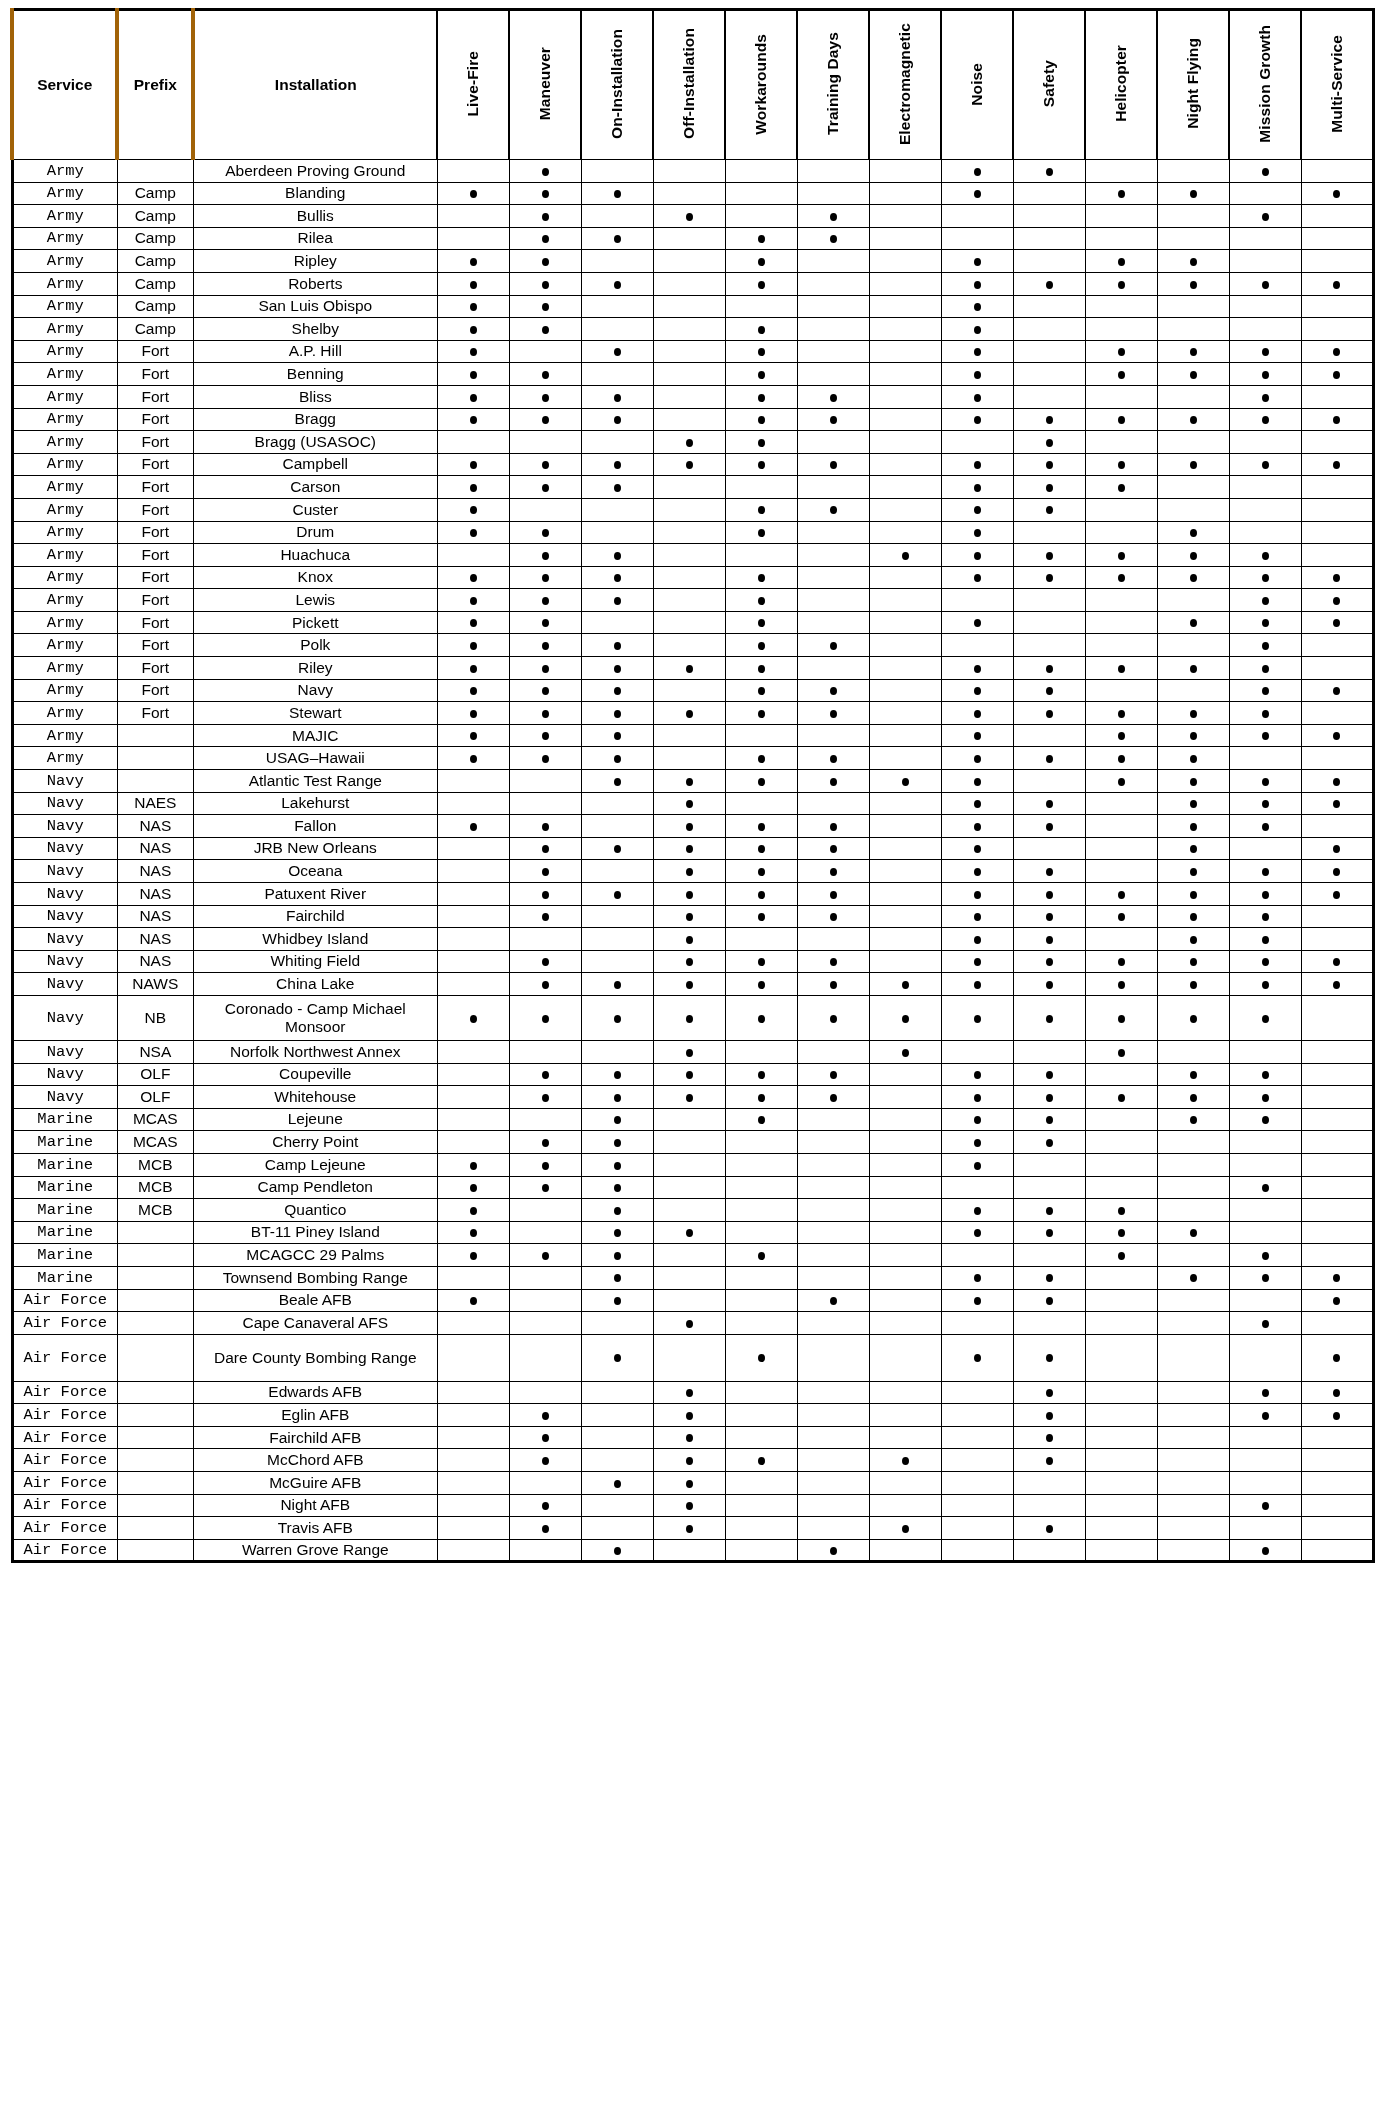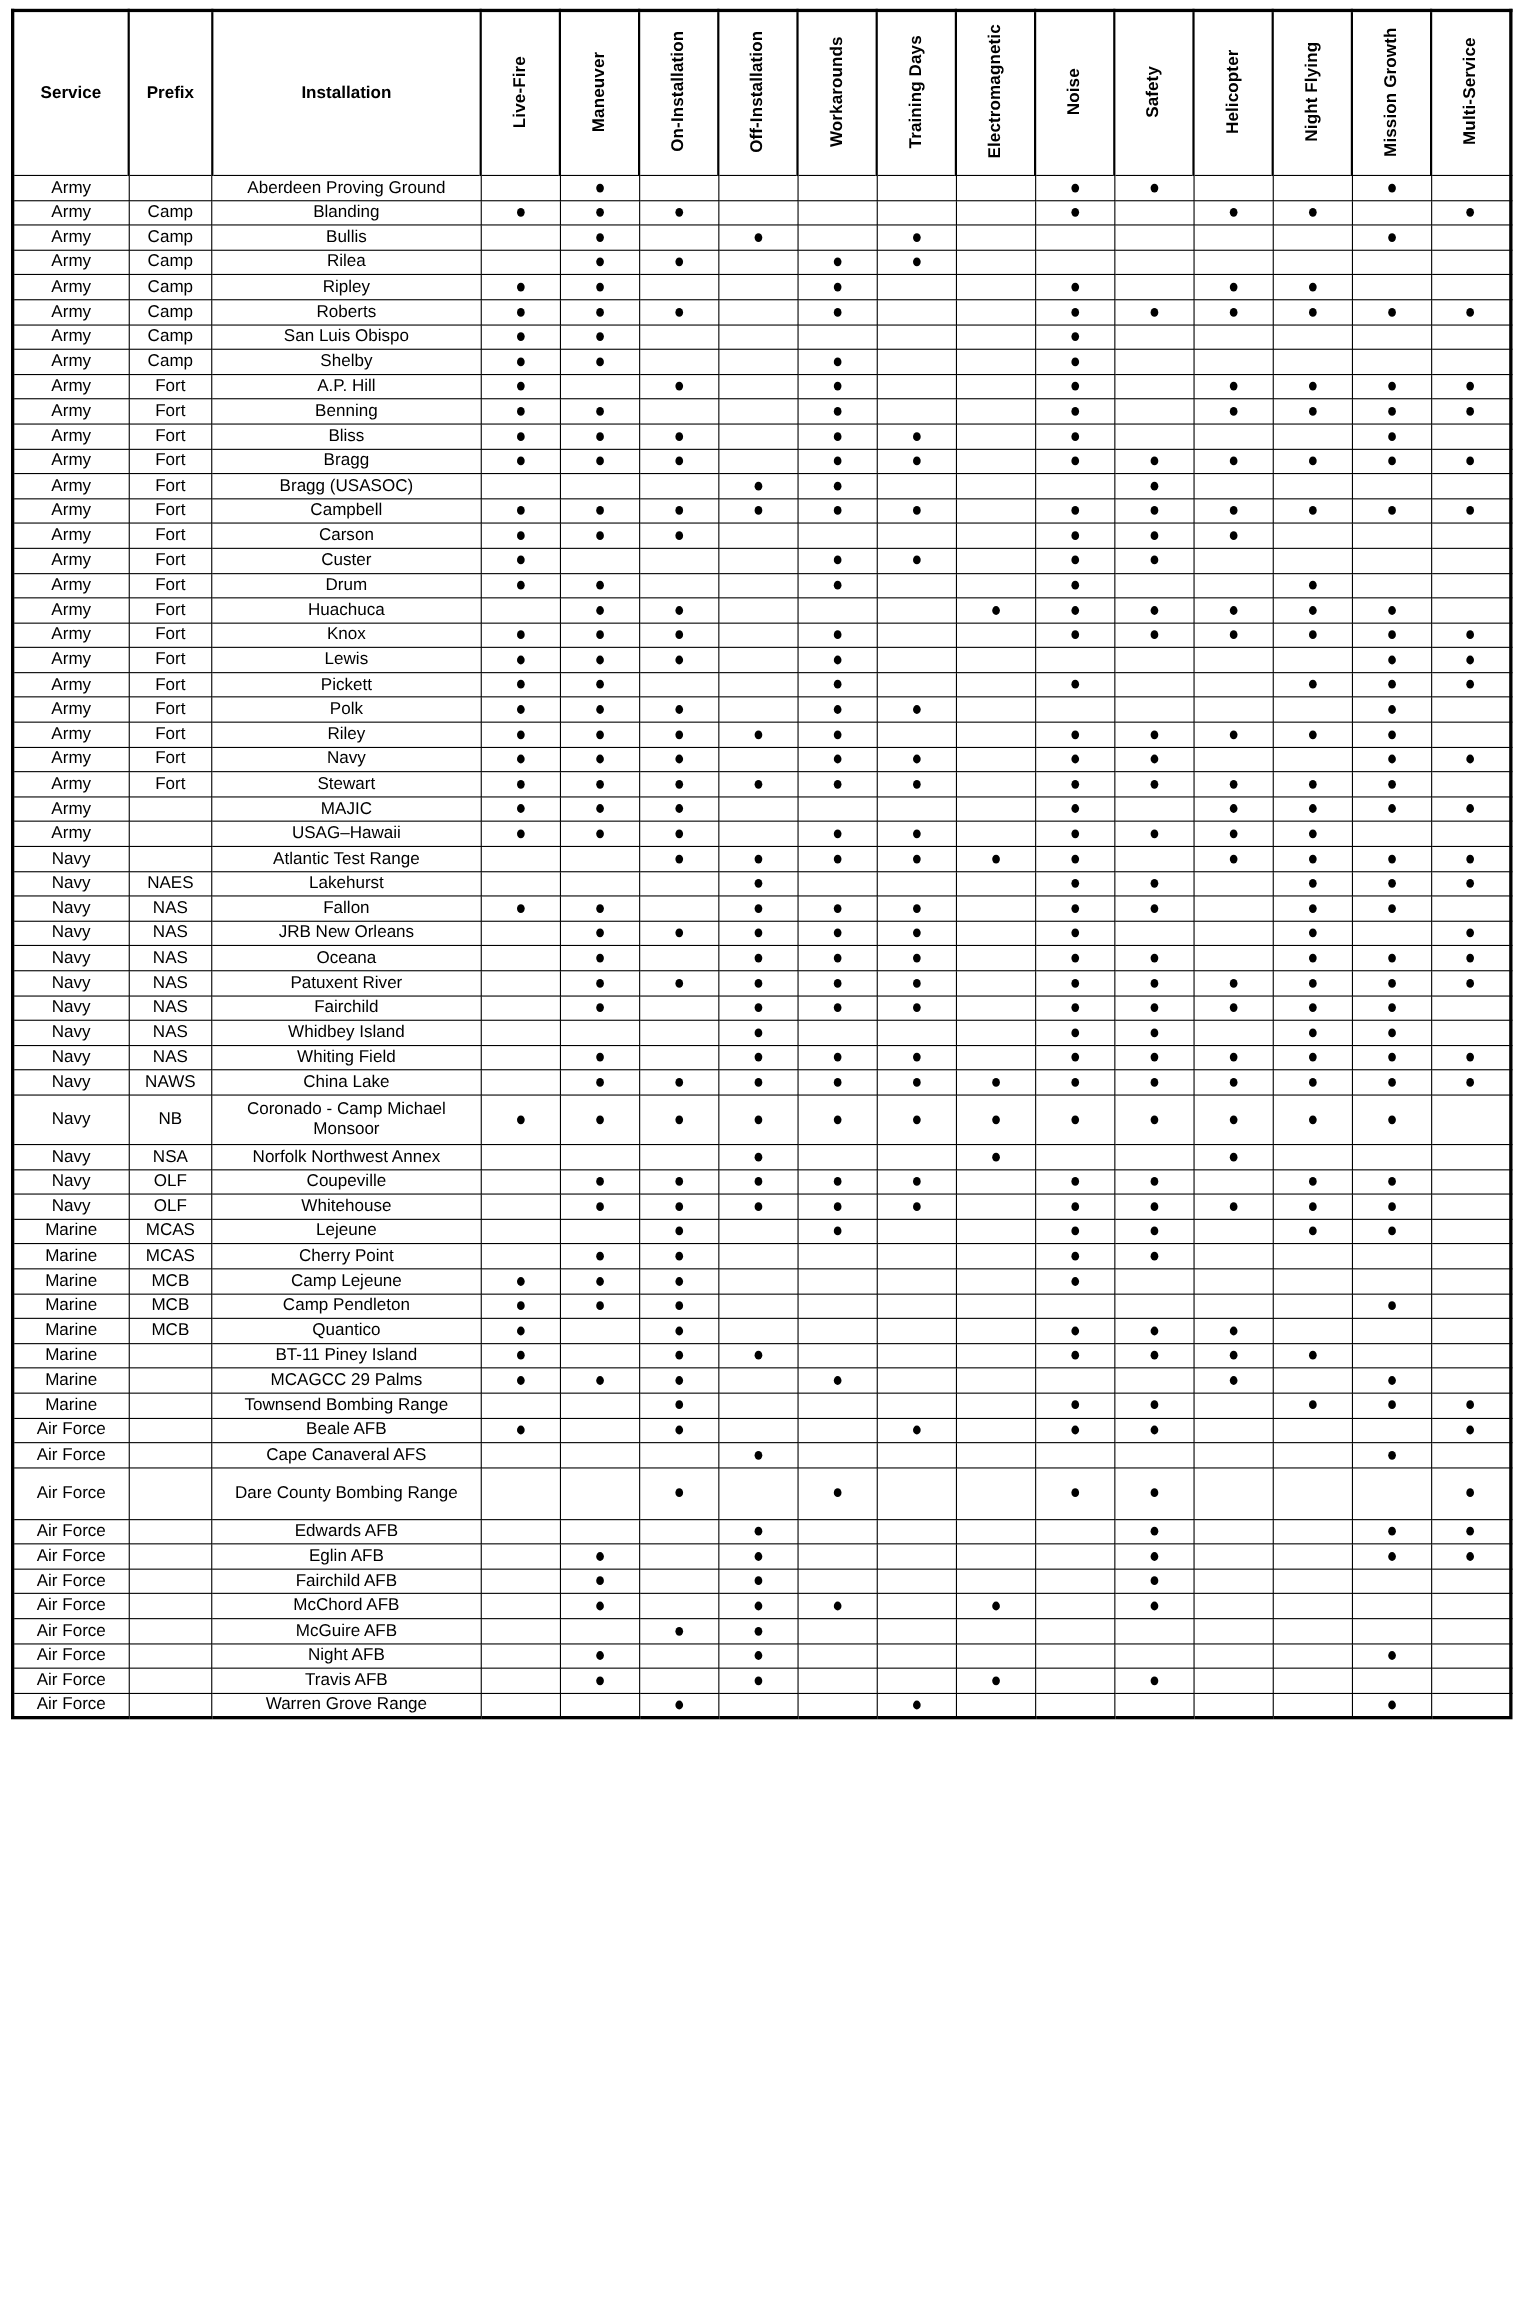--- a/index.html
+++ b/index.html
@@ -41,21 +41,21 @@
     border-bottom: 3px solid #000000;
     border-top: 3px solid #000000;
     font-weight: bold;
     height: 148px;
   }
   thead th.vert-head {
     border-left: 2px solid #000000;
     border-right: 2px solid #000000;
   }
   thead th.lbl-head {
-    border-left: 2px solid #a16207;
+    border-left: 4px solid #a16207;
     border-right: 2px solid #000000;
   }
   .vert-inner {
     writing-mode: vertical-rl;
     transform: rotate(180deg);
     white-space: nowrap;
     font-weight: bold;
     font-size: 15.5px;
     letter-spacing: 0.1px;
     display: inline-block;
@@ -73,21 +73,21 @@
     border-right: 2px solid #000000;
   }
   td.mark-cell {
     border-left: 2px solid #000000;
     border-right: 2px solid #000000;
   }
   tbody tr { height: 22.6px; }
   tbody tr.tall { height: 45px; }
   tbody tr.tall2 { height: 47px; }
 
-  td.service-cell { font-size: 15.5px; }
+  td.service-cell { font-size: 15.5px; font-family: Liberation Mono, monospace; }
   td.prefix-cell  { font-size: 15.5px; }
   td.install-cell { font-size: 15.5px; padding: 1px 3px; }
 
   .dot {
     display: inline-block;
     width: 7px;
     height: 8px;
     border-radius: 50%;
     background: #000000;
     vertical-align: middle;

